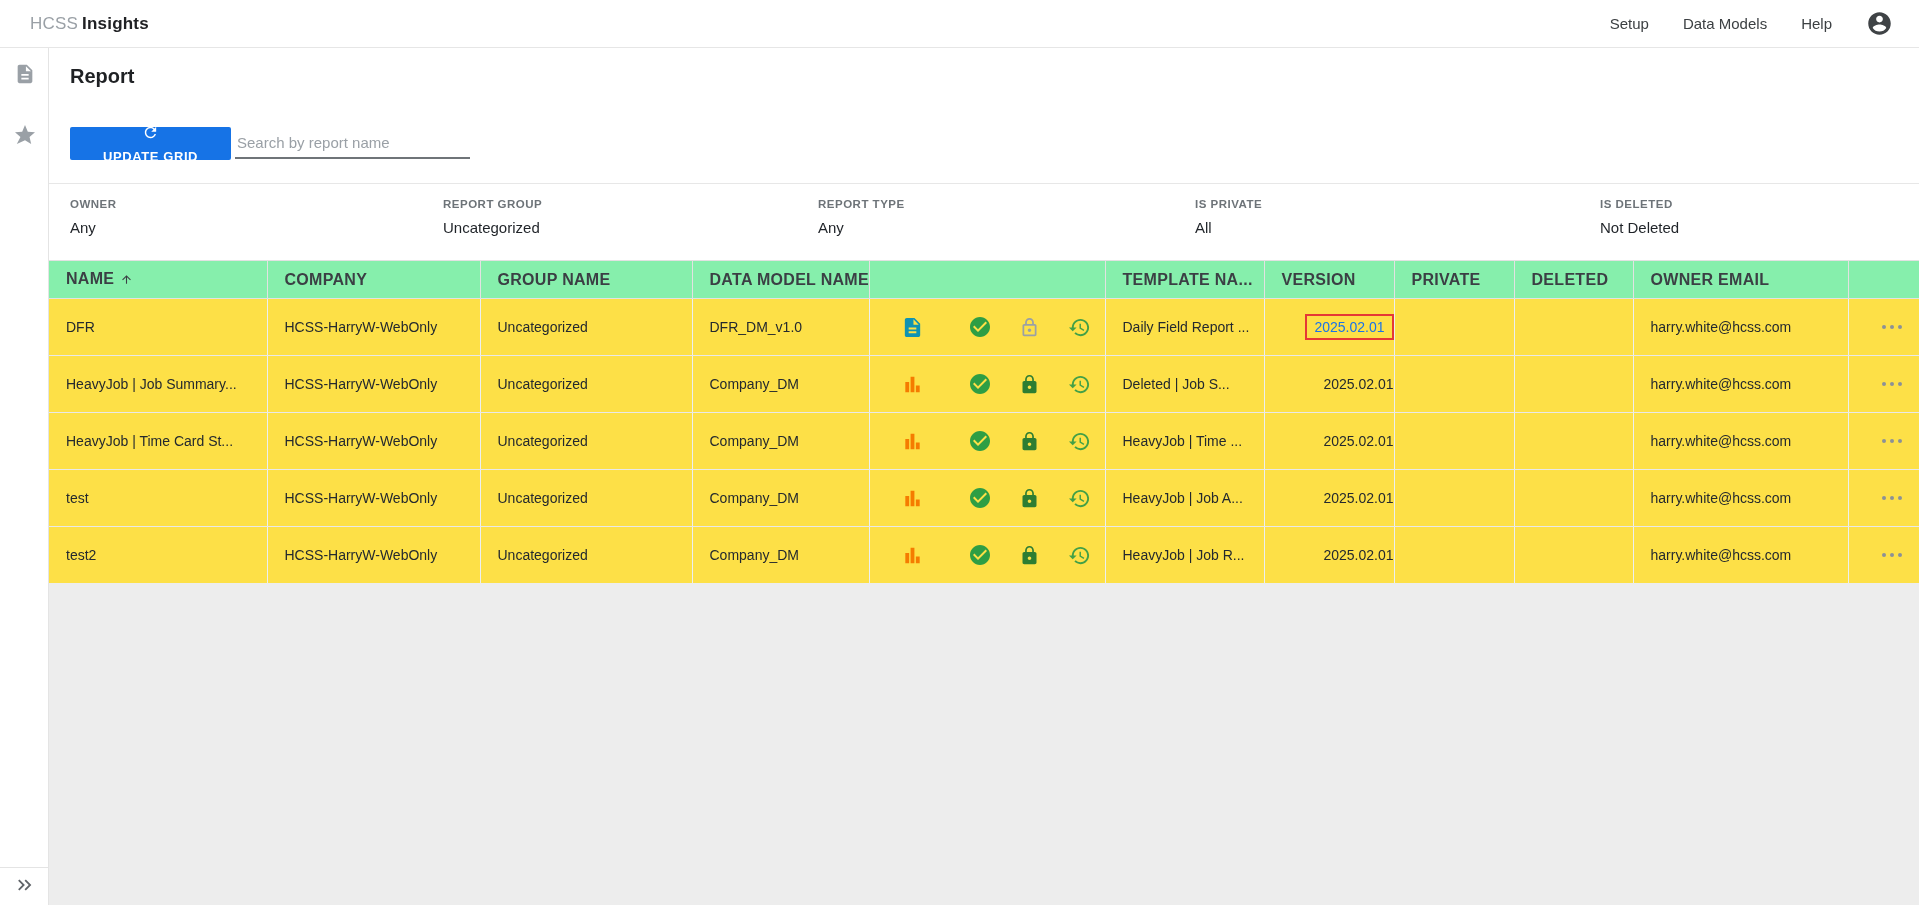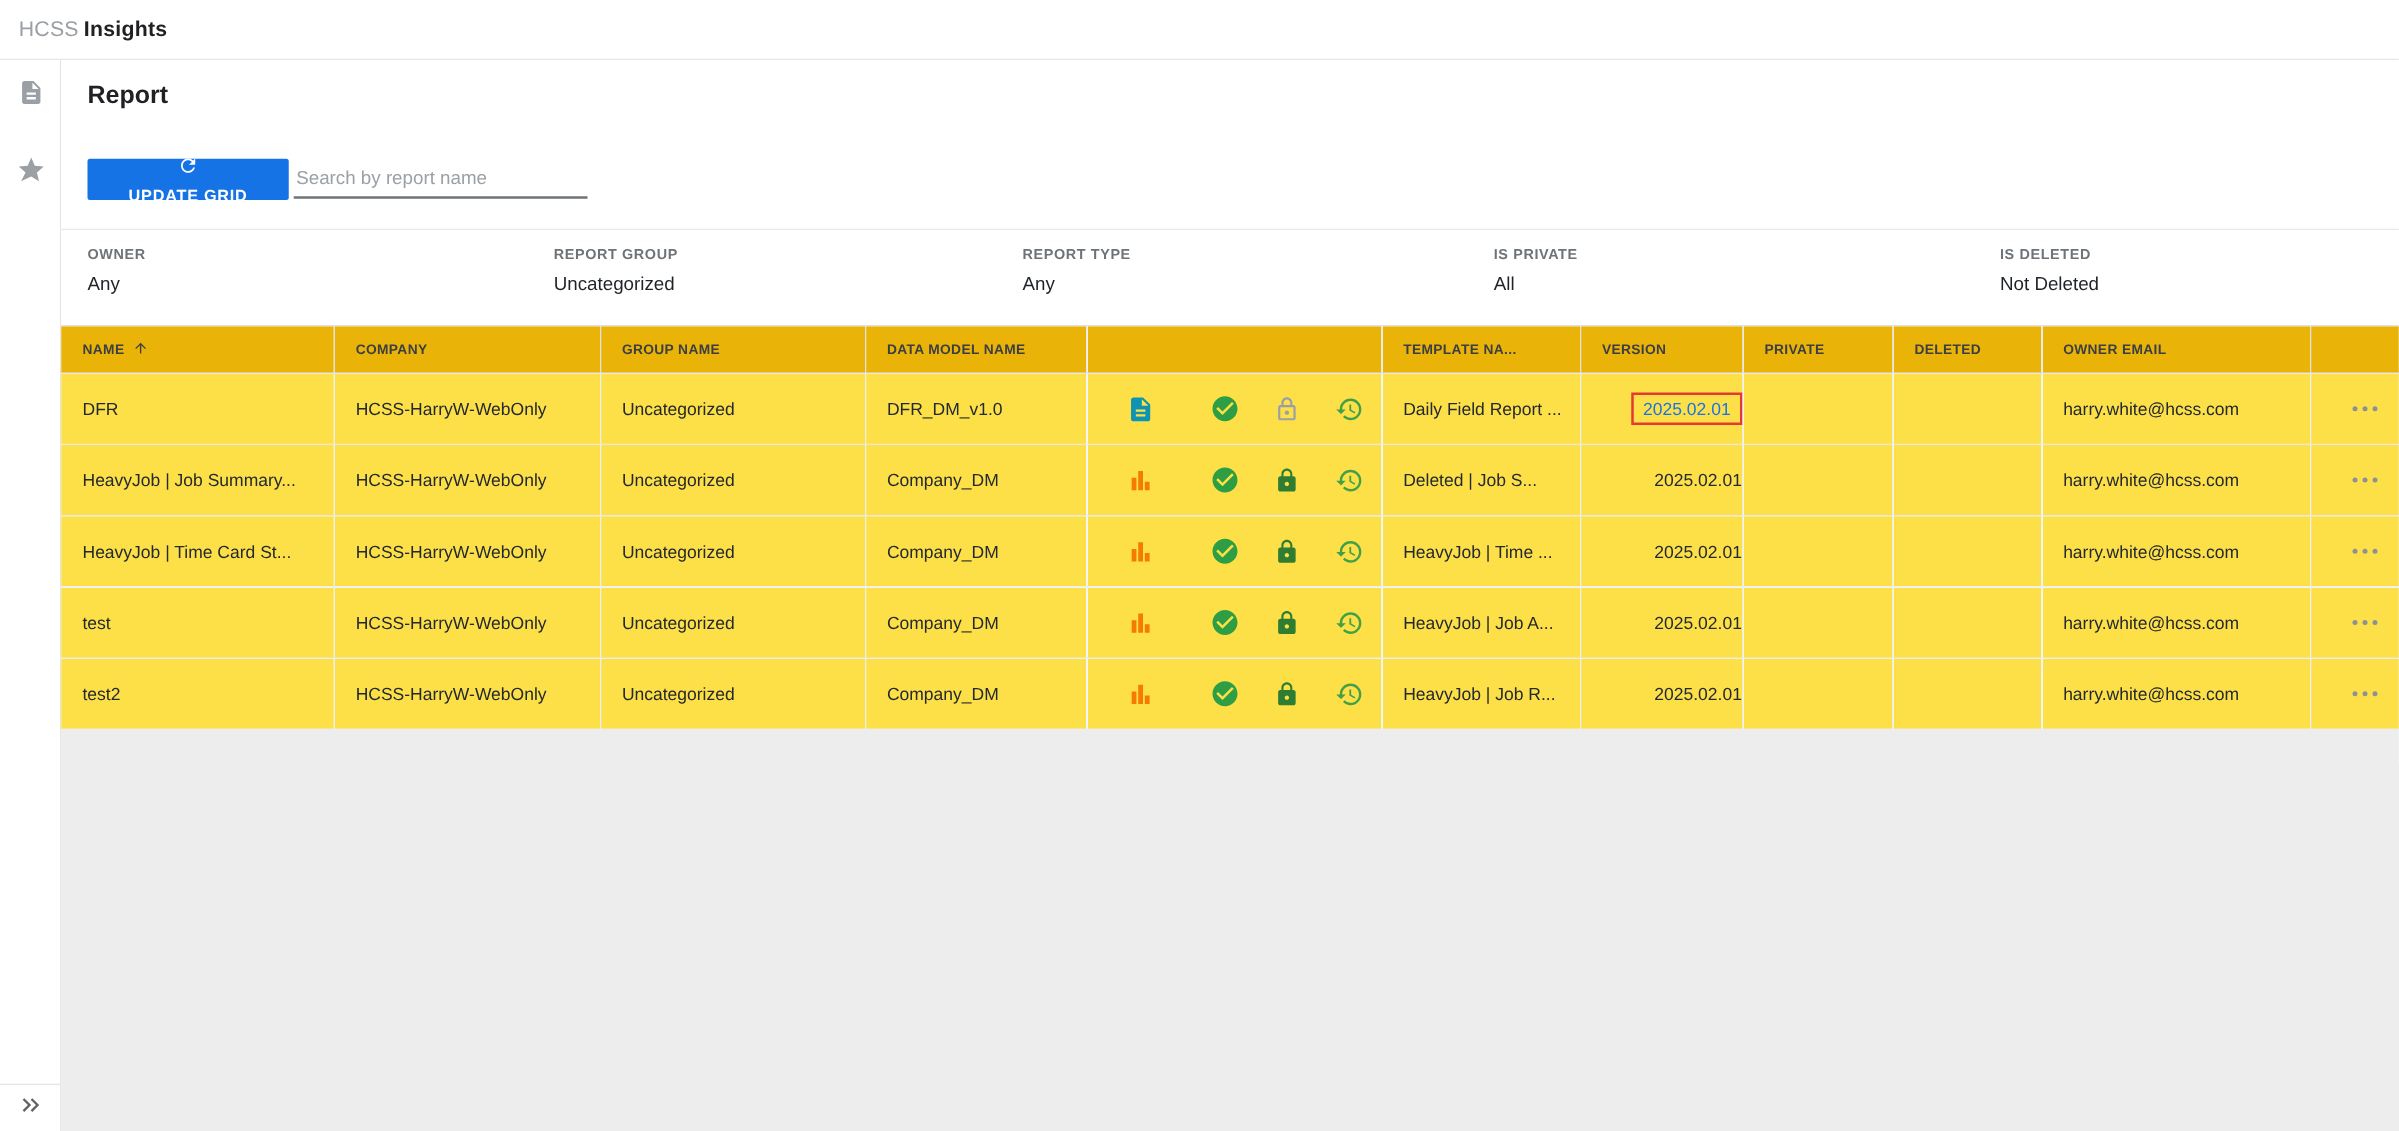--- a/index.html
+++ b/index.html
@@ -2,21 +2,21 @@
 <html><head>
 <meta charset="utf-8">
 <style>
   * { margin:0; padding:0; box-sizing:border-box; }
   html,body { width:1919px; height:905px; overflow:hidden; background:#fff;
               font-family:"Liberation Sans", sans-serif; }
 
   
   .topbar { position:absolute; left:0; top:0; width:1919px; height:48px; background:#fff;
             border-bottom:1px solid #e6e6e6; display:flex; align-items:center; z-index:5; }
-  .brand { margin-left:15px; font-size:17px; letter-spacing:.2px; }
+  .brand { margin-left:30px; font-size:17px; letter-spacing:.2px; }
   .brand .prefix { color:#9aa0a6; font-weight:400; }
   .brand .suffix { color:#202124; font-weight:700; margin-left:4px; }
   .topnav { margin-left:auto; display:flex; align-items:center; gap:34px; padding-right:26px; }
   .topnav .nav-item { font-size:15px; color:#3c4043; font-weight:500; cursor:pointer; }
   .avatar-icon svg { display:block; }
 
   
   .sidebar { position:absolute; left:0; top:48px; width:49px; height:857px; background:#fff;
              border-right:1px solid #e4e4e4; }
   .side-icon { width:49px; display:flex; justify-content:center; }
@@ -43,22 +43,22 @@
 
   .filters { position:absolute; left:0; top:150px; width:1870px; height:62px; }
   .filter { position:absolute; top:0; cursor:pointer; }
   .filter .flabel { font-size:11.5px; font-weight:600; color:#6d7378; letter-spacing:.5px; }
   .filter .fvalue { margin-top:9px; font-size:15px; color:#1f2328; }
   .f0 { left:21px; }  .f1 { left:394px; }  .f2 { left:769px; }  .f3 { left:1146px; }  .f4 { left:1551px; }
 
   
   .grid-wrap { position:absolute; left:0; top:212px; width:1870px; }
   table.grid { border-collapse:collapse; table-layout:fixed; width:1870px; }
-  .grid th { height:38px; background:#eab308; border-top:1px solid #e2e2e2; border-bottom:1px solid #e2e2e2;
-             border-right:1px solid #e2e2e2; font-size:11px; font-weight:700; color:#3b3f44;
+  .grid th { height:38px; background:#86efac; border-top:1px solid #e2e2e2; border-bottom:1px solid #e2e2e2;
+             border-right:1px solid #e2e2e2; font-size:16px; font-weight:700; color:#3b3f44;
              letter-spacing:.3px; text-align:left; padding-left:17px; white-space:nowrap; overflow:hidden; }
   .grid td { height:57px; background:#fde047; border-bottom:1px solid #e9e9e9; border-right:1px solid #eceff0;
              font-size:14px; color:#24292e; padding-left:17px; white-space:nowrap; overflow:hidden; }
   .grid th:last-child, .grid td:last-child { border-right:none; }
   .sort-icon { display:inline-block; vertical-align:-2px; margin-left:6px; }
   .icon-cell { padding-left:31px !important; }
   .icon-row { display:flex; align-items:center; }
   .icon-row .ic { width:24px; height:24px; display:flex; align-items:center; justify-content:center; }
   .icon-row .ic + .ic { margin-left:26px; }
   .icon-row .ic.first-gap { margin-left:43px; }
@@ -68,20 +68,30 @@
   .dots i { width:4px; height:4px; border-radius:50%; background:#8c9196; }
 
   .below-grid { position:absolute; left:0; top:535px; width:1870px; height:322px; background:#ededed; }
 </style>
 </head>
 <body>
 
 <div class="topbar">
   <div class="brand">
     <span class="prefix">HCSS</span><span class="suffix">Insights</span>
+  </div>
+  <div class="topnav">
+    <span class="nav-item">Setup</span>
+    <span class="nav-item">Data Models</span>
+    <span class="nav-item">Help</span>
+    <span class="avatar-icon">
+      <svg width="27" height="27" viewBox="0 0 24 24" fill="#3f4346">
+          <path d="M12 2C6.48 2 2 6.48 2 12s4.48 10 10 10 10-4.48 10-10S17.52 2 12 2zm0 3c1.66 0 3 1.34 3 3s-1.34 3-3 3-3-1.34-3-3 1.34-3 3-3zm0 14.2c-2.5 0-4.71-1.28-6-3.22.03-1.99 4-3.08 6-3.08 1.99 0 5.97 1.09 6 3.08-1.29 1.94-3.5 3.22-6 3.22z"></path>
+        </svg>
+    </span>
   </div>
 </div>
 
 <div class="sidebar">
   <div class="side-icon reports">
     <span>
       <svg width="22" height="22" viewBox="0 0 24 24" fill="#9aa0a6">
           <path d="M14 2H6c-1.1 0-2 .9-2 2v16c0 1.1.9 2 2 2h12c1.1 0 2-.9 2-2V8l-6-6zm2 16H8v-2h8v2zm0-4H8v-2h8v2zm-3-5V3.5L18.5 9H13z"></path>
         </svg>
     </span>

